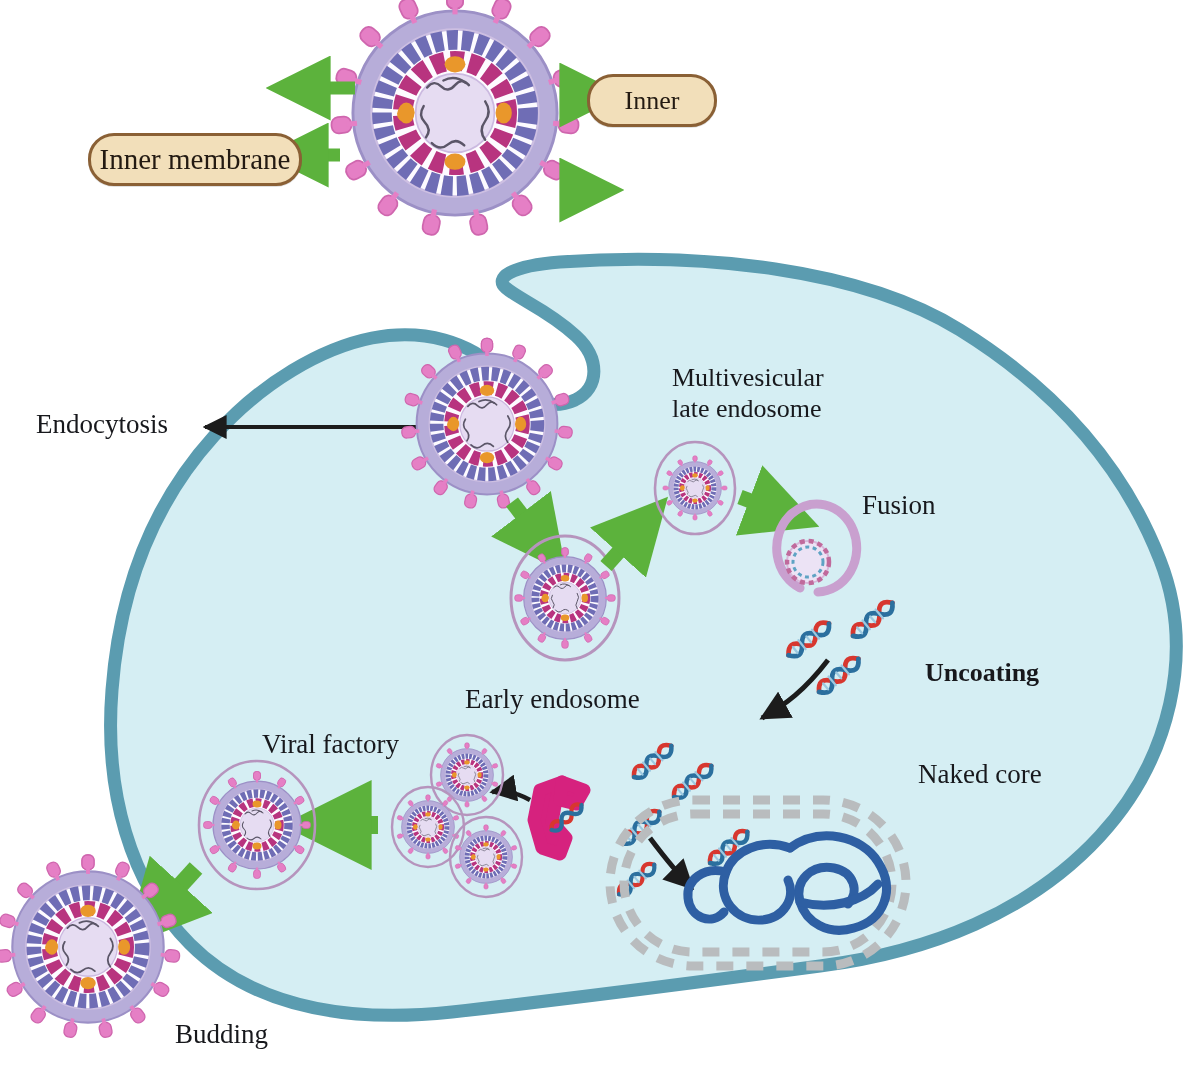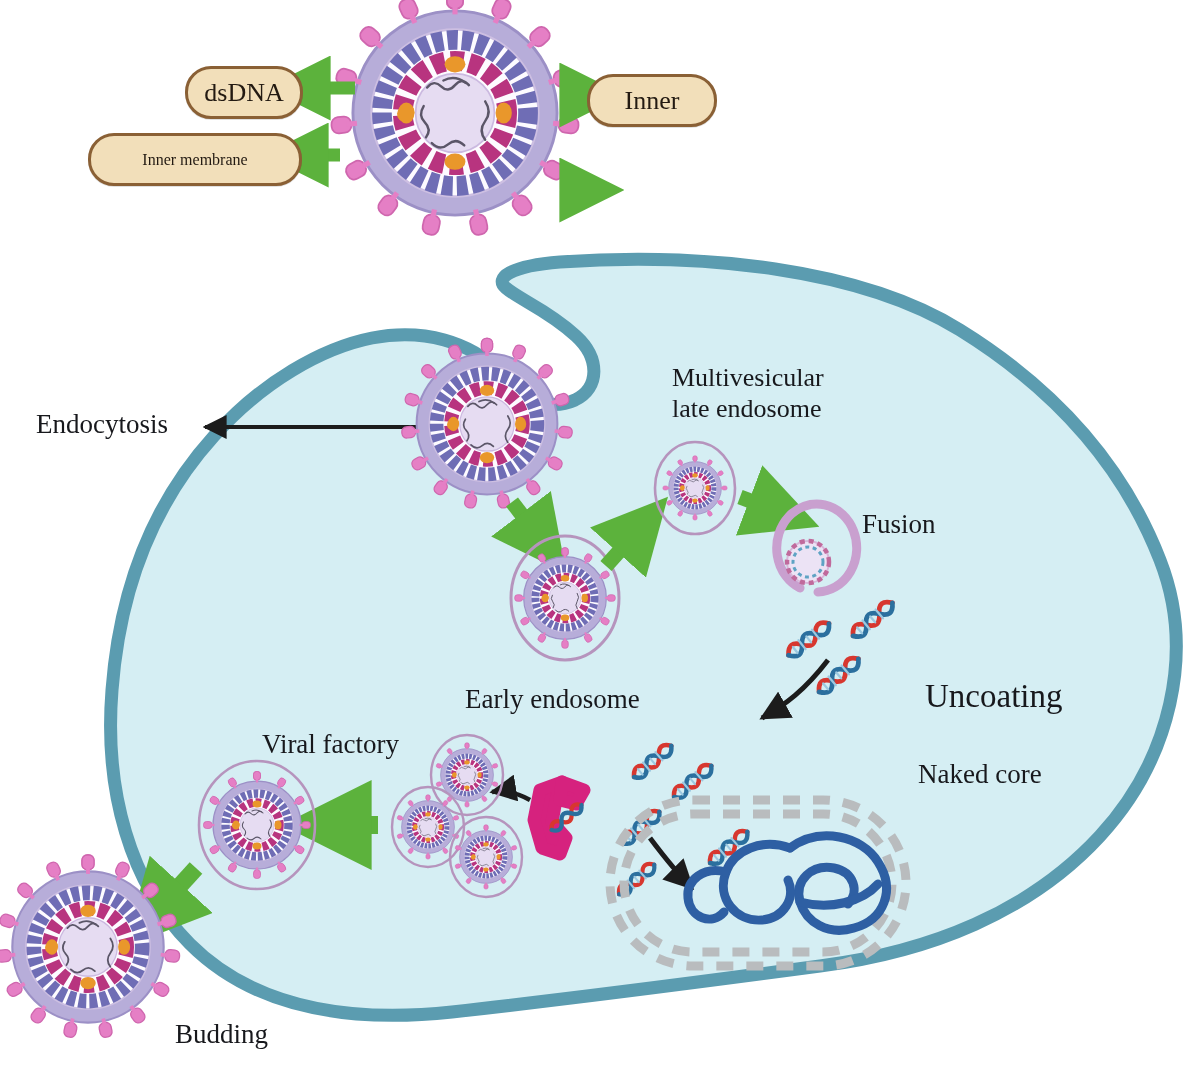--- a/index.html
+++ b/index.html
@@ -416,44 +416,41 @@
           <use href="#vspikes" transform="rotate(216)"></use>
       <use href="#vspikes" transform="rotate(240)"></use>
           <use href="#vspikes" transform="rotate(264)"></use>
       <use href="#vspikes" transform="rotate(288)"></use>
           <use href="#vspikes" transform="rotate(312)"></use>
       <use href="#vspikes" transform="rotate(336)"></use>
     </g>
   </g>
 </svg>
 
-<div class="callout" style="left:185px;top:66px;width:112px;height:47px;font-size:26px;">
-  <span>dsDNA</span>
-</div>
-<div class="callout" style="left:88px;top:133px;width:208px;height:47px;font-size:16px;">
+<div class="callout" style="left:88px;top:133px;width:208px;height:47px;font-size:29px;">
   <span>Inner membrane</span>
 </div>
 <div class="callout" style="left:587px;top:74px;width:124px;height:47px;font-size:26px;">
   <span>Inner</span>
 </div>
 
 <div class="lbl" style="left:36px;top:409px;font-size:27px;">
   <span>Endocytosis</span>
 </div>
 <div class="lbl" style="left:672px;top:363px;font-size:26px;line-height:1.18;white-space:normal;width:220px;">
   <span>Multivesicular</span><br>
   <span>late endosome</span>
 </div>
-<div class="lbl" style="left:862px;top:490px;font-size:27px;margin-top:19px;">
+<div class="lbl" style="left:862px;top:490px;font-size:27px;">
   <span>Fusion</span>
 </div>
 <div class="lbl" style="left:465px;top:684px;font-size:27px;">
   <span>Early endosome</span>
 </div>
-<div class="lbl" style="left:925px;top:678px;font-size:33px;">
+<div class="lbl" style="left:925px;top:658px;font-size:26px;font-weight:bold;">
   <span>Uncoating</span>
 </div>
 <div class="lbl" style="left:918px;top:759px;font-size:27px;">
   <span>Naked core</span>
 </div>
 <div class="lbl" style="left:262px;top:729px;font-size:27px;">
   <span>Viral factory</span>
 </div>
 <div class="lbl" style="left:175px;top:1019px;font-size:27px;">
   <span>Budding</span>

